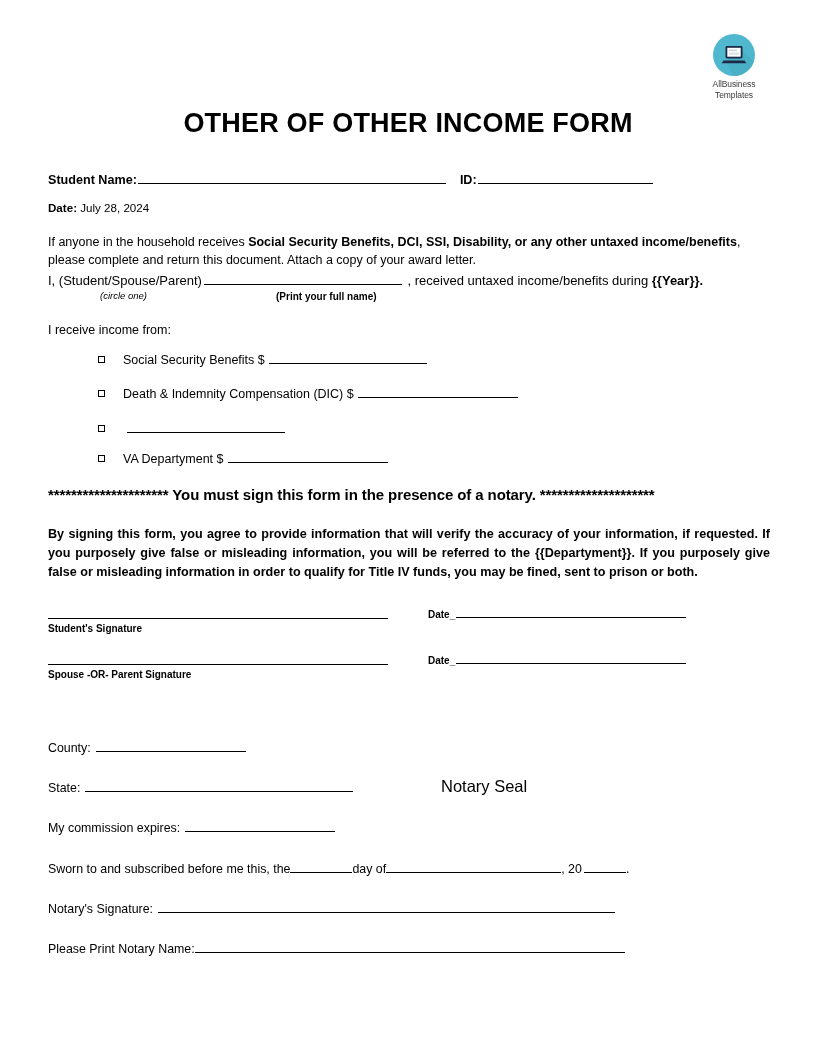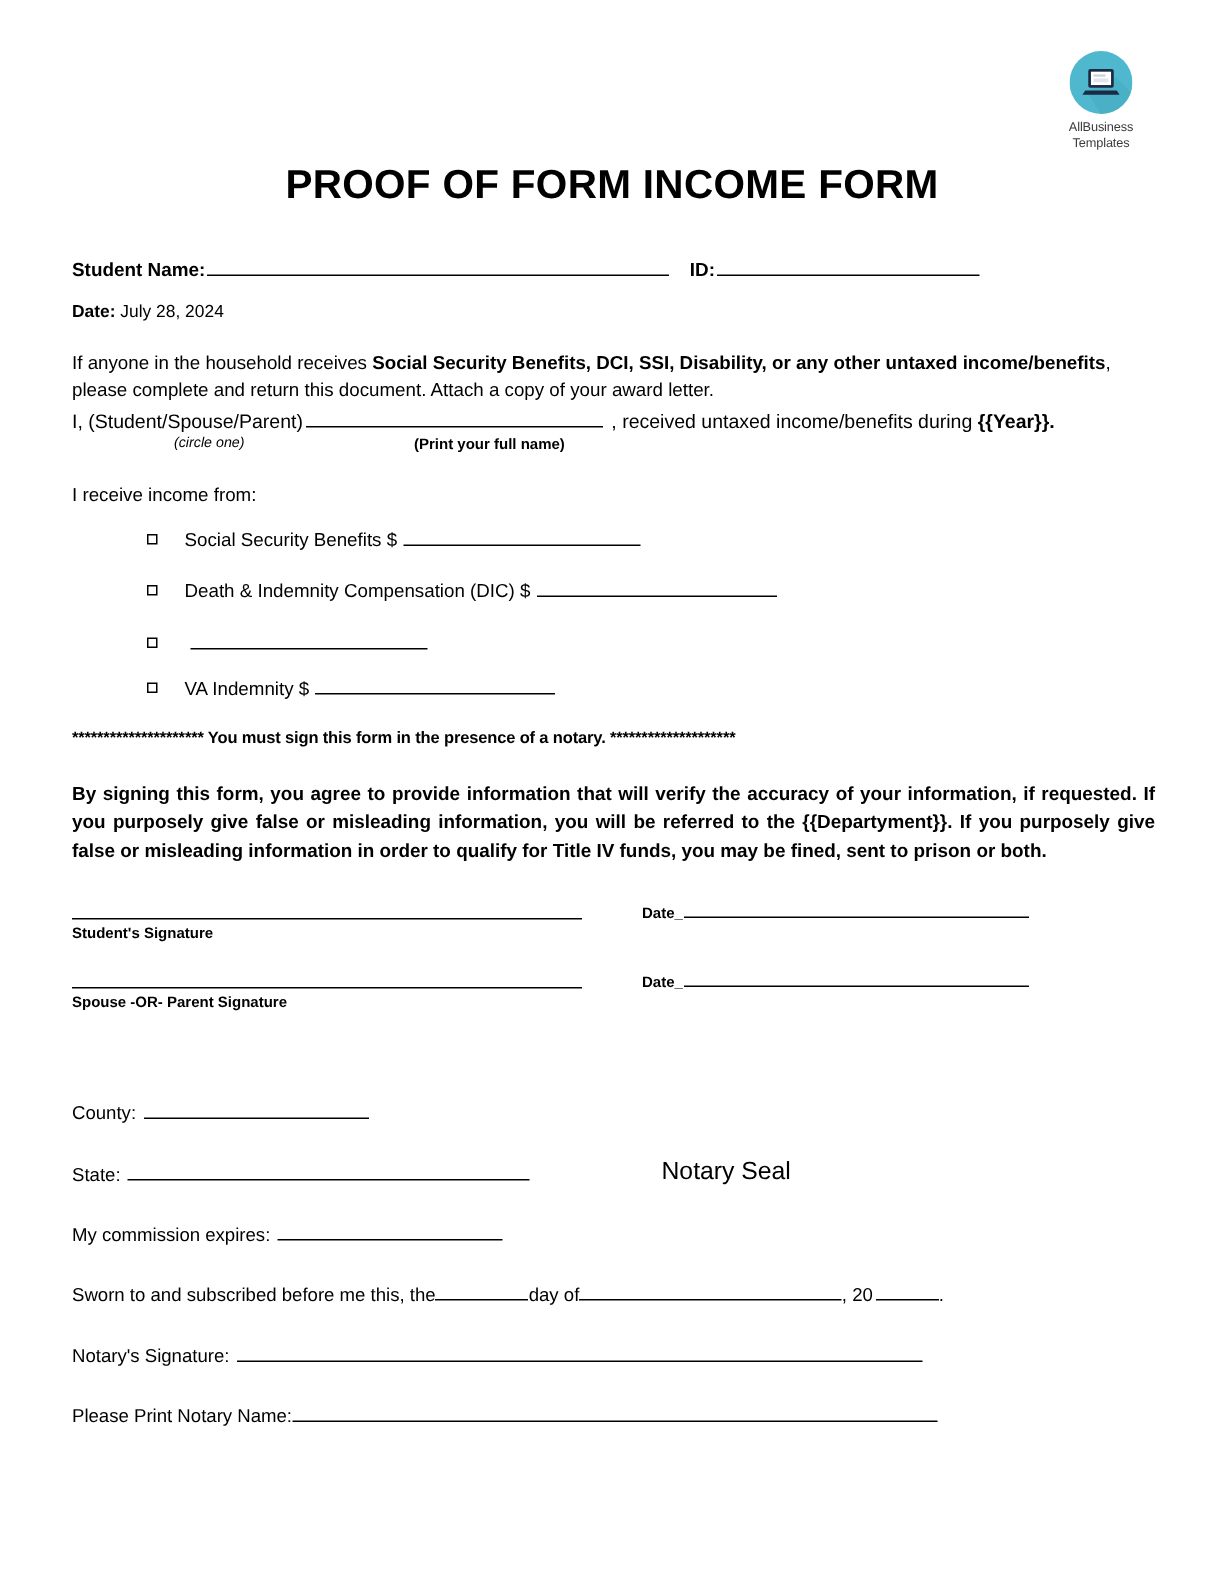--- a/index.html
+++ b/index.html
@@ -110,21 +110,21 @@
   }
   .fill-fullname { width: 198px; margin: 0 2px; }
   .sub-annot {
     position: relative;
     height: 14px;
     font-size: 9.5px;
     margin-top: 1px;
   }
   .annot-circle {
     position: absolute;
-    left: 68px;
+    left: 52px;
     font-style: italic;
     font-size: 9.5px;
   }
   .annot-print {
     position: absolute;
     left: 228px;
     font-weight: bold;
     font-size: 10px;
   }
 
@@ -158,21 +158,21 @@
   .amt-2 { width: 160px; }
   .amt-3 { width: 158px; }
   .amt-4 { width: 160px; }
   .other-blank { width: 112px; margin-left: 0px; }
   .amt-5 { width: 147px; margin-left: 6px; }
 
   
   .notice {
     margin-top: 16px;
     font-weight: bold;
-    font-size: 11px;
+    font-size: 15px;
     letter-spacing: -0.1px;
     white-space: nowrap;
   }
 
   .legal {
     margin-top: 20px;
     font-weight: bold;
     font-size: 12.6px;
     line-height: 1.52;
     text-align: justify;
@@ -252,21 +252,21 @@
         <rect x="16" y="18.3" width="10" height="2.6" fill="#dfe5ea"></rect>
         <path d="M10.5 26.4h21l1.9 2.8H8.6z" fill="#1c2b45"></path>
       </svg>
     </span>
     <div class="logo-text">
       <div>AllBusiness</div>
       <div>Templates</div>
     </div>
   </div>
 
-  <div class="doc-title">PROOF OF FORM INCOME FORM</div>
+  <div class="doc-title">OTHER OF OTHER INCOME FORM</div>
 
   <div class="content">
 
     <div class="row-name">
       <span>Student Name:</span>
       <span class="fill fill-name"></span>
       <span class="lbl-id">ID:</span>
       <span class="fill fill-id"></span>
     </div>
 
@@ -303,21 +303,21 @@
         <span class="fill amt amt-2"></span>
       </div>
 
       <div class="cb-row">
         <span class="cb"></span>
         <span class="fill amt amt-3"></span>
       </div>
 
       <div class="cb-row">
         <span class="cb"></span>
-        <span>VA Indemnity $</span>
+        <span>VA Departyment $</span>
         <span class="fill amt amt-4"></span>
       </div>
 
 
     </div>
 
     <div class="notice">
       <span>*********************</span><span> You must sign this form in the presence of a notary. </span><span>********************</span>
     </div>
 

